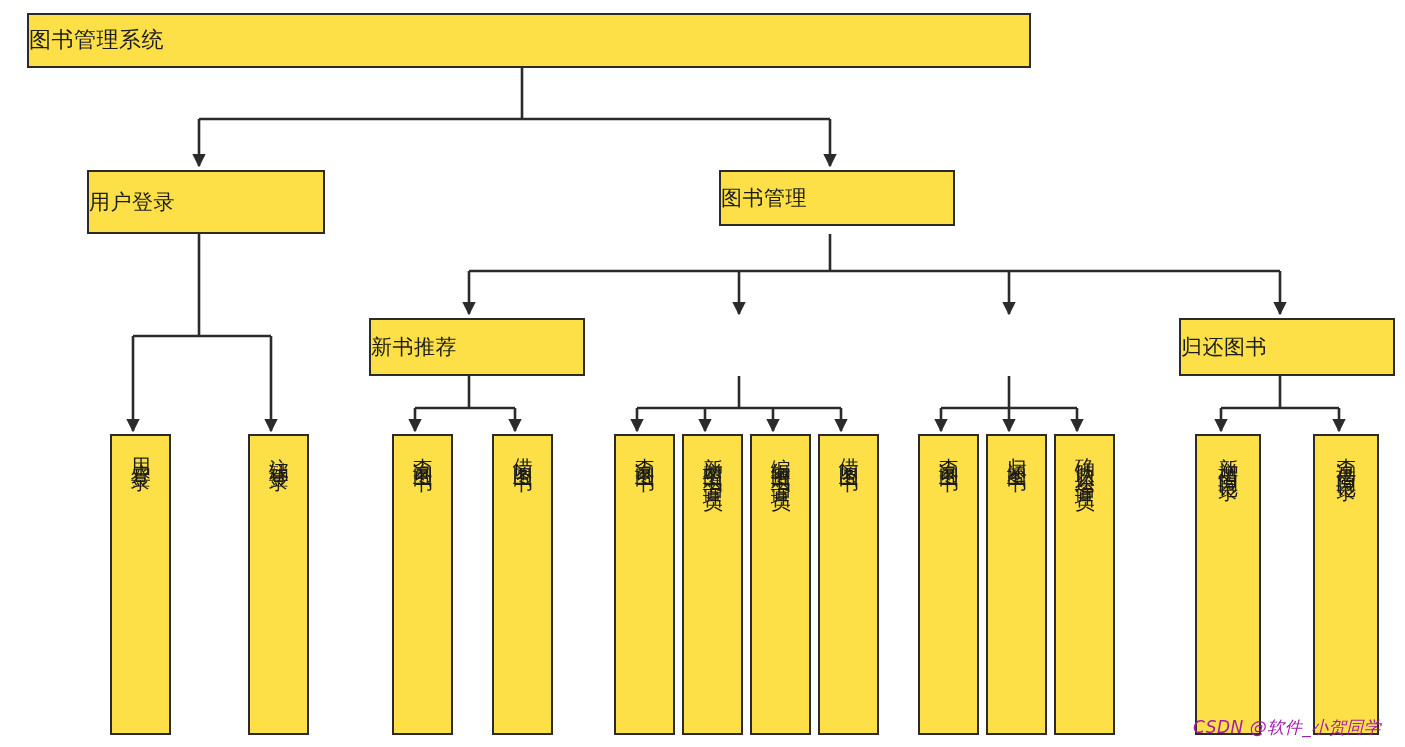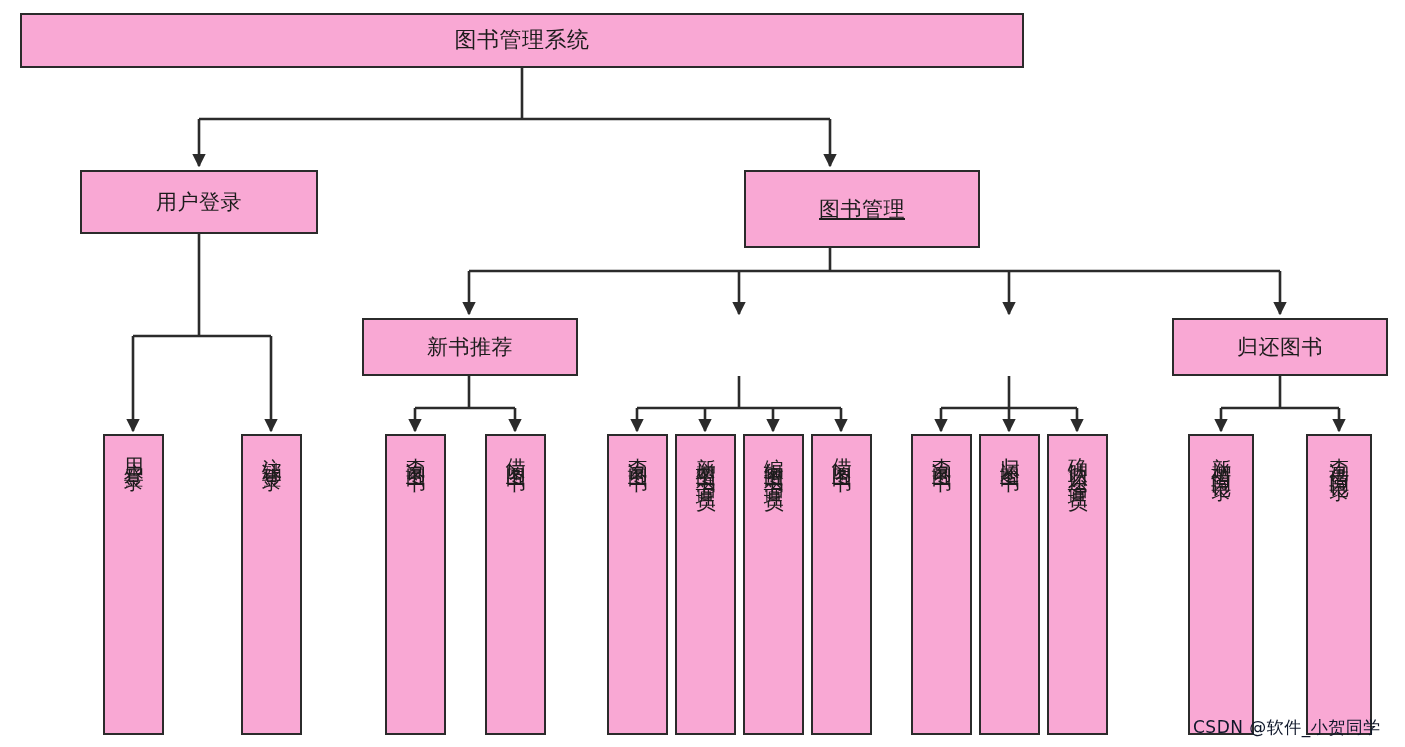--- a/index.html
+++ b/index.html
@@ -21,27 +21,27 @@
   #diagram-svg {
     position: absolute;
     left: 0;
     top: 0;
     width: 1405px;
     height: 747px;
   }
   .node {
     position: absolute;
     box-sizing: border-box;
-    background: #f9a8d4;
+    background: #fde047;
     border: 2.6px solid #2b2b2b;
     display: flex;
     align-items: center;
-    justify-content: center;
     color: #1c1c1c;
     letter-spacing: 0.5px;
+    margin-left: 7px;
   }
   .node .label {
     display: block;
     text-align: center;
     line-height: 1.28;
   }
   .node.horiz .label {
     writing-mode: horizontal-tb;
     font-size: 21px;
   }
@@ -52,25 +52,26 @@
   .node.vert .label {
     writing-mode: vertical-rl;
     text-orientation: upright;
     letter-spacing: 5px;
     font-size: 20px;
     margin: 0 auto;
   }
   .node.root .label { font-size: 22px; }
   .watermark {
     position: absolute;
-    color: #0f172a;
+    color: #a21caf;
     font-size: 17px;
     white-space: nowrap;
     letter-spacing: 0.5px;
     pointer-events: none;
+    font-style: italic;
   }
 </style>
 </head>
 <body>
 
 <div id="diagram-root">
 
   <svg id="diagram-svg" viewBox="0 0 1405 747" xmlns="http://www.w3.org/2000/svg">
     <defs>
       <marker id="arrow" viewBox="0 0 10 10" refX="9" refY="5" markerWidth="5.2" markerHeight="5.2" orient="auto-start-reverse">
@@ -124,21 +125,21 @@
     </g>
   </svg>
 
   <div class="node horiz root" style="left:20px; top:13px; width:1004px; height:55px;">
     <span class="label">图书管理系统</span>
   </div>
 
   <div class="node horiz" style="left:80px; top:170px; width:238px; height:64px;">
     <span class="label">用户登录</span>
   </div>
-  <div class="node horiz" style="left:744px; top:170px; width:236px; height:78px;text-decoration:underline;">
+  <div class="node horiz" style="left:712px; top:170px; width:236px; height:56px;">
     <span class="label">图书管理</span>
   </div>
 
   <div class="node horiz" style="left:362px; top:318px; width:216px; height:58px;">
     <span class="label">新书推荐</span>
   </div>
   <div class="node horiz" style="left:1172px; top:318px; width:216px; height:58px;">
     <span class="label">归还图书</span>
   </div>
 

